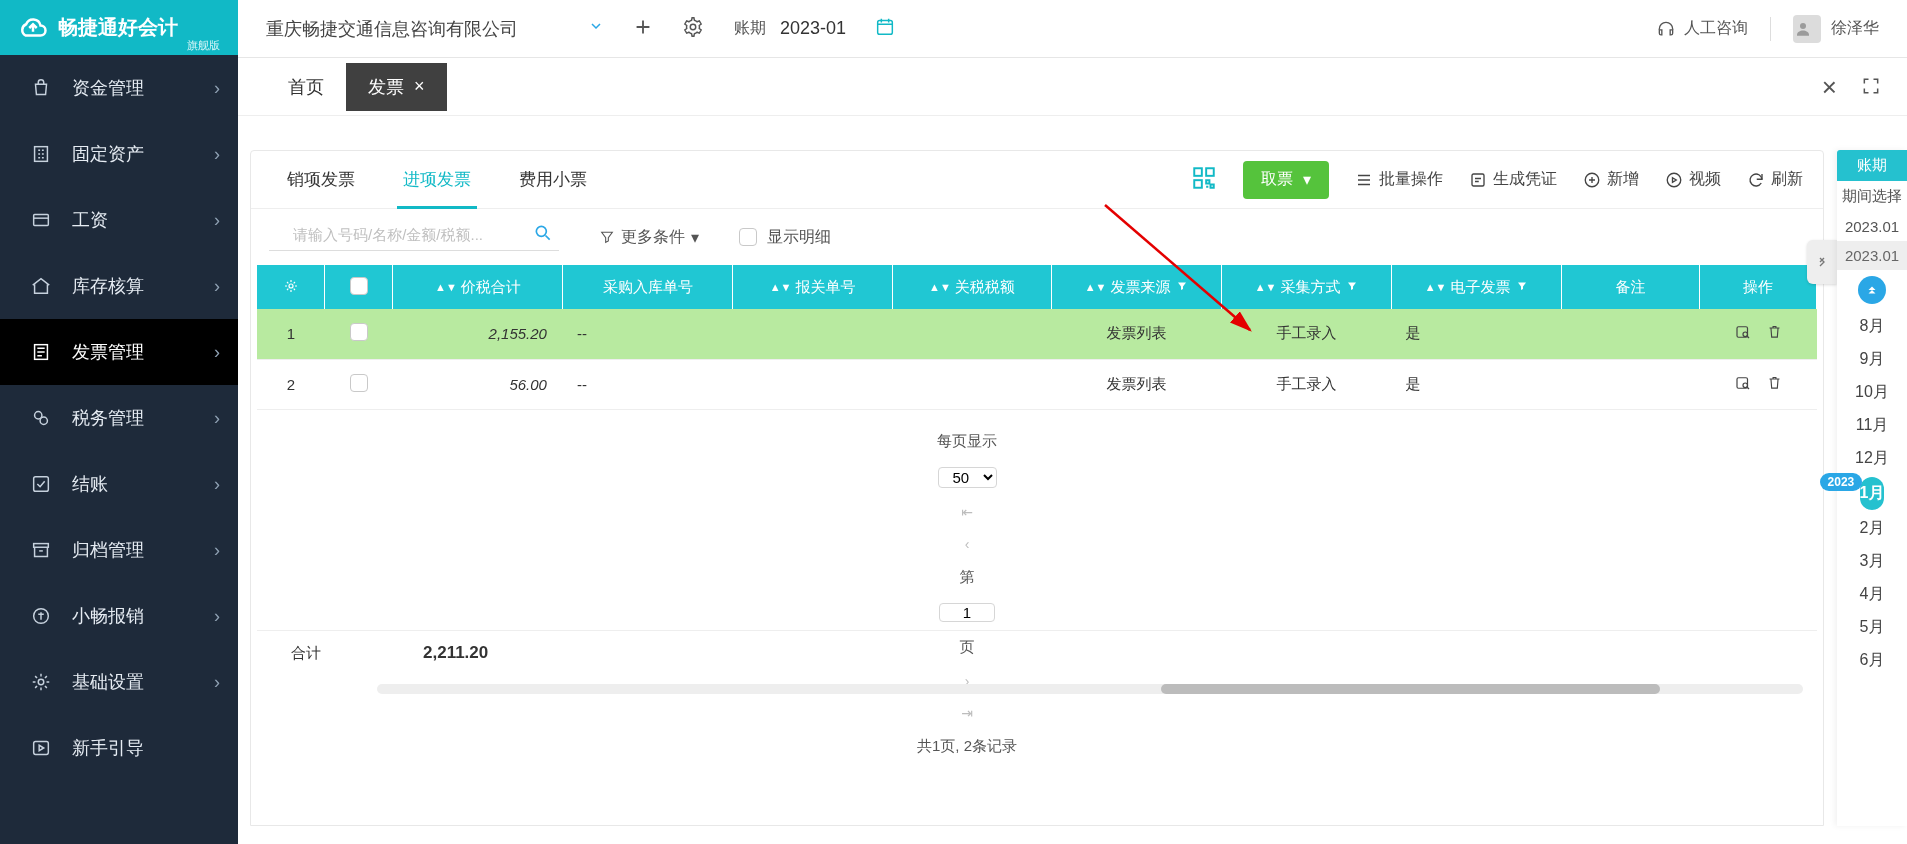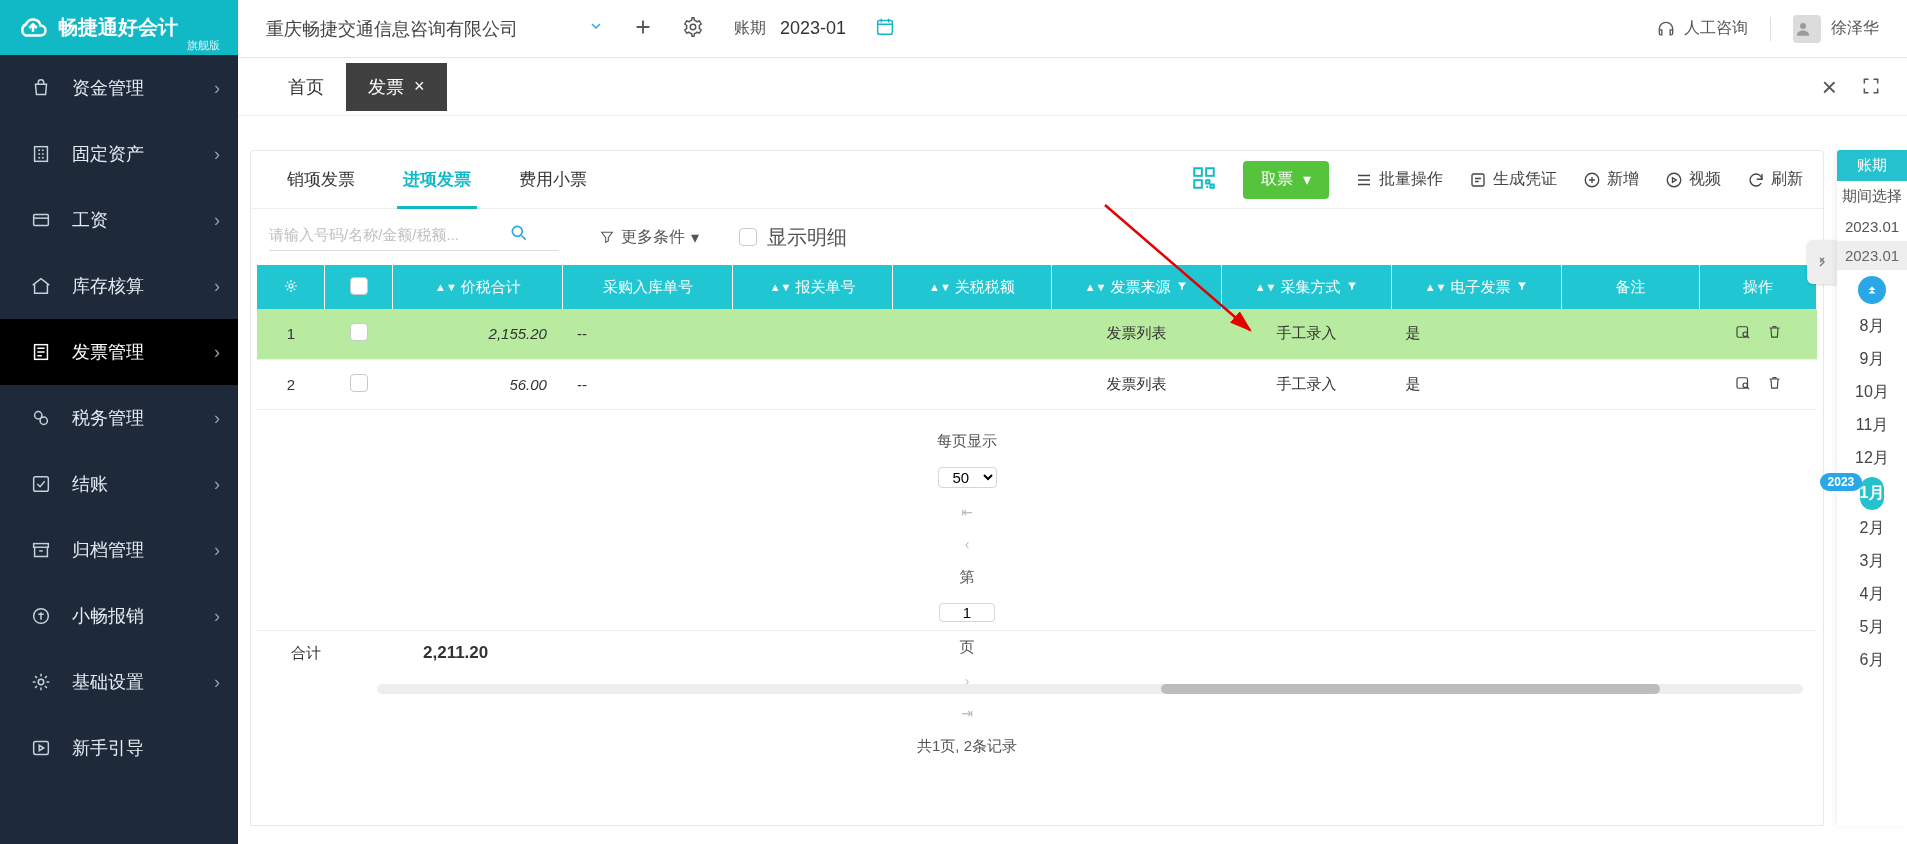--- a/index.html
+++ b/index.html
@@ -35,35 +35,35 @@
 .ptab { height: 48px; display: flex; align-items: center; padding: 0 22px; color: #333; font-size: 18px; cursor: pointer; }
 .ptab.active { background: #404040; color: #fff; }
 .ptab.active .cls { margin-left: 10px; font-size: 18px;}
 .pagetabs .closex { position: absolute; right: 70px; top: 14px; font-size: 26px; color: #555; cursor: pointer; }
 .pagetabs .fshand { position: absolute; right: 26px; top: 18px; color: #555; cursor: pointer; }
 
 
 .content { position: absolute; left: 250px; top: 150px; width: 1574px; height: 676px; border: 1px solid #e8e8e8; border-radius: 4px 4px 0 0; background: #fff; }
 .subtabs { display: flex; align-items: center; height: 58px; border-bottom: 1px solid #eee; padding: 0 20px; }
 .subtab { font-size: 17px; color: #333; padding: 0 16px; height: 100%; display: flex; align-items: center; cursor: pointer; margin-right: 16px; }
-.subtab.active { color: #11b9c6; font-weight: 700; position: relative; justify-content: center; }
+.subtab.active { color: #11b9c6; font-weight: 400; position: relative; justify-content: center; }
 .subtab.active::after { content: ""; position: absolute; left: 10px; right: 10px; bottom: -1px; height: 3px; background: #11b9c6; }
 .toolbar { margin-left: auto; display: flex; align-items: center; gap: 26px; }
 .qr { color: #11b9c6; }
 .btn-primary { background: #55c33c; color: #fff; height: 38px; border-radius: 4px; display: flex; align-items: center; padding: 0 18px; font-size: 16px; cursor: pointer; }
 .btn-primary .caret { margin-left: 10px; }
 .tool-link { display: flex; align-items: center; color: #444; cursor: pointer; font-size: 16px; }
 .tool-link svg { margin-right: 6px; }
 
 .filters { display: flex; align-items: center; height: 56px; padding: 0 18px; gap: 40px; }
 .search { display: flex; align-items: center; border-bottom: 1px solid #ddd; width: 290px; padding-bottom: 4px; }
-.search input { border: none; outline: none; font-size: 15px; width: 240px; color: #333; background: transparent; }
+.search input { border: none; outline: none; font-size: 15px; width: 240px; color: #333; background: transparent; margin-left: 24px; }
 .search input::placeholder { color: #bfbfbf; }
 .moreconds { display: flex; align-items: center; color: #555; cursor: pointer; font-size: 16px; }
-.checkbox-wrap { display: flex; align-items: center; color: #555; font-size: 20px; }
+.checkbox-wrap { display: flex; align-items: center; color: #555; font-size: 16px; }
 .cbx { width: 18px; height: 18px; border: 1px solid #c9c9c9; border-radius: 4px; margin-right: 10px; background: #fff; }
 
 
 .tablewrap { padding: 0 6px; }
 table.grid { width: 100%; border-collapse: collapse; table-layout: fixed; }
 table.grid th { background: #20c7d3; color: #fff; font-weight: 500; font-size: 15px; height: 44px; border-right: 1px solid rgba(255,255,255,.2); position: relative; }
 table.grid th .sort { font-size: 11px; display: inline-flex; flex-direction: column; line-height: 7px; margin-right: 4px; vertical-align: middle; }
 table.grid th .filt { margin-left: 6px; }
 table.grid td { height: 50px; border-bottom: 1px solid #eee; text-align: center; font-size: 15px; color: #333; }
 tbody tr.hovered { background: #b8eaa0; }

